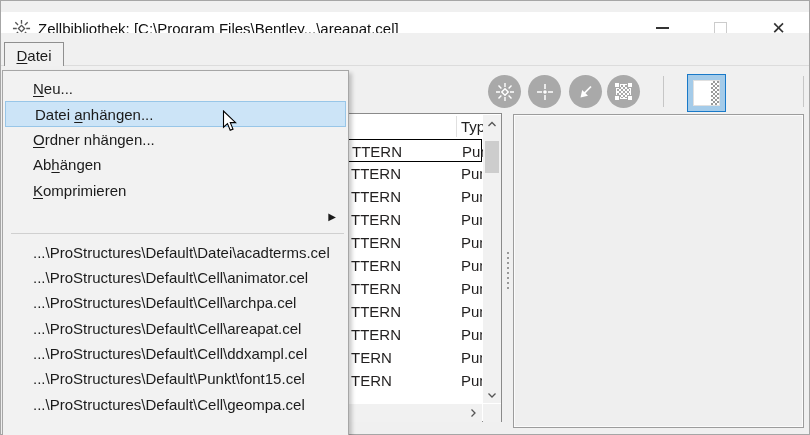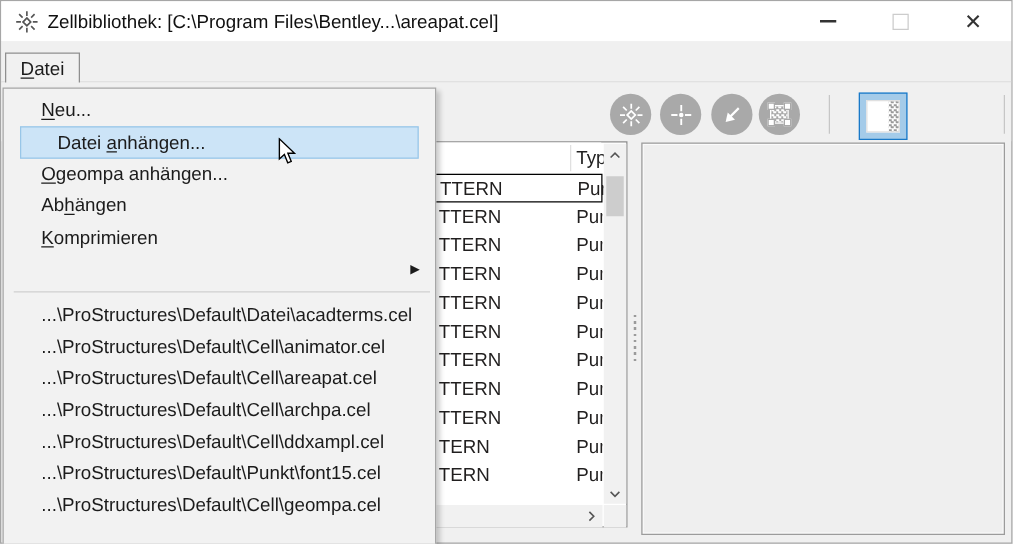--- a/index.html
+++ b/index.html
@@ -1,21 +1,21 @@
 <!DOCTYPE html>
 <html><head>
 <meta charset="utf-8">
 <style>
   html,body{margin:0;padding:0;}
   body{font-family:"Liberation Sans","DejaVu Sans",sans-serif;}
   #window{position:relative;width:810px;height:435px;background:#f0f0f0;overflow:hidden;
           box-shadow:inset 0 0 0 1px #a6a6a6;font-size:15px;color:#1b1b1b;}
 
   
-  .titlebar{position:absolute;left:1px;top:1px;width:808px;height:32px;background:#ffffff;}
+  .titlebar{position:absolute;left:1px;top:12px;width:808px;height:32px;background:#ffffff;}
   .app-icon{position:absolute;left:11px;top:7px;width:19px;height:19px;}
   .title-text{position:absolute;left:37px;top:0;height:32px;line-height:33px;color:#101010;white-space:nowrap;}
   .cap-btn{position:absolute;top:0;width:45px;height:32px;display:flex;align-items:center;justify-content:center;}
   .cap-min{left:639px;} .cap-max{left:697px;} .cap-close{left:755px;}
   .glyph-min{width:13px;height:1.5px;background:#333;}
   .glyph-max{width:11px;height:11px;border:1px solid #cccccc;}
   .glyph-close{font-size:17px;color:#333;line-height:1;}
 
   
   .menubar{position:absolute;left:1px;top:33px;width:808px;height:32px;background:#f0f0f0;border-bottom:1px solid #dcdcdc;}
@@ -62,21 +62,21 @@
 
   
   .preview{position:absolute;left:513px;top:114px;width:291px;height:314px;background:#efefef;
            border:1px solid #9c9c9c;box-sizing:border-box;box-shadow:inset 1px 1px 0 #fbfbfb, inset -1px -1px 0 #fbfbfb;}
 
   
   .menupop{position:absolute;left:2px;top:70px;width:347px;height:370px;background:#f2f2f2;
            border:1px solid #a6a6a6;box-sizing:border-box;box-shadow:3px 3px 4px rgba(0,0,0,0.20);padding-top:5px;z-index:50;}
   .mi{position:relative;height:25.4px;display:flex;align-items:center;padding-left:30px;box-sizing:border-box;color:#1b1b1b;}
   .mi .mn{text-decoration:underline;text-underline-offset:2px;}
-  .mi.hl{background:#cce4f7;border:1px solid #98c6e8;box-sizing:border-box;margin:0 13px;padding-left:29px;}
+  .mi.hl{background:#cce4f7;border:1px solid #98c6e8;box-sizing:border-box;margin:0 2px;padding-left:29px;}
   .mi .subarrow{position:absolute;right:12px;top:50%;transform:translateY(-50%);font-size:10px;color:#1b1b1b;}
   .msep{height:1px;background:#d0d0d0;margin:5px 4px 5px 8px;}
 
   
   .cursor{position:absolute;left:222px;top:110px;z-index:100;pointer-events:none;}
 
   svg{display:block;}
 </style>
 </head>
 <body>
@@ -223,43 +223,43 @@
   <div class="preview"></div>
 
   <div class="menupop">
     <div class="mi">
       <span><span></span><span class="mn">N</span><span>eu...</span></span>
     </div>
     <div class="mi hl">
       <span><span>Datei </span><span class="mn">a</span><span>nhängen...</span></span>
     </div>
     <div class="mi">
-      <span><span></span><span class="mn">O</span><span>geompa anhängen...</span></span>
+      <span><span></span><span class="mn">O</span><span>rdner nhängen...</span></span>
     </div>
     <div class="mi">
       <span><span>Ab</span><span class="mn">h</span><span>ängen</span></span>
     </div>
     <div class="mi">
       <span><span></span><span class="mn">K</span><span>omprimieren</span></span>
     </div>
     <div class="mi">
       <span class="subarrow">▶</span>
     </div>
     <div class="msep"></div>
     <div class="mi file">
         <span>...\ProStructures\Default\Datei\acadterms.cel</span>
       </div>
     <div class="mi file">
         <span>...\ProStructures\Default\Cell\animator.cel</span>
       </div>
     <div class="mi file">
+        <span>...\ProStructures\Default\Cell\archpa.cel</span>
+      </div>
+    <div class="mi file">
         <span>...\ProStructures\Default\Cell\areapat.cel</span>
-      </div>
-    <div class="mi file">
-        <span>...\ProStructures\Default\Cell\archpa.cel</span>
       </div>
     <div class="mi file">
         <span>...\ProStructures\Default\Cell\ddxampl.cel</span>
       </div>
     <div class="mi file">
         <span>...\ProStructures\Default\Punkt\font15.cel</span>
       </div>
     <div class="mi file">
         <span>...\ProStructures\Default\Cell\geompa.cel</span>
       </div>

